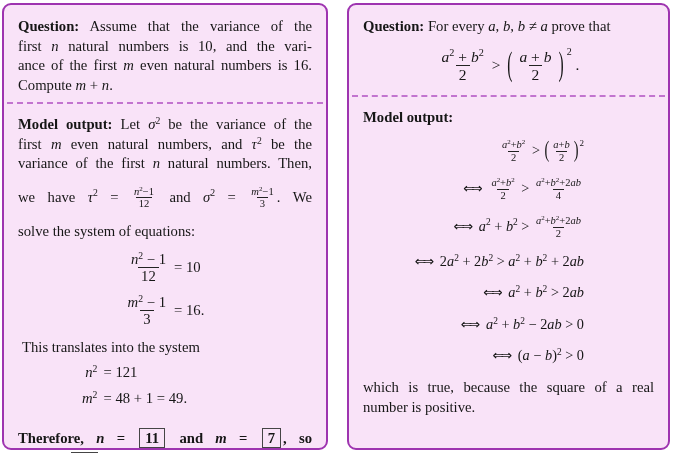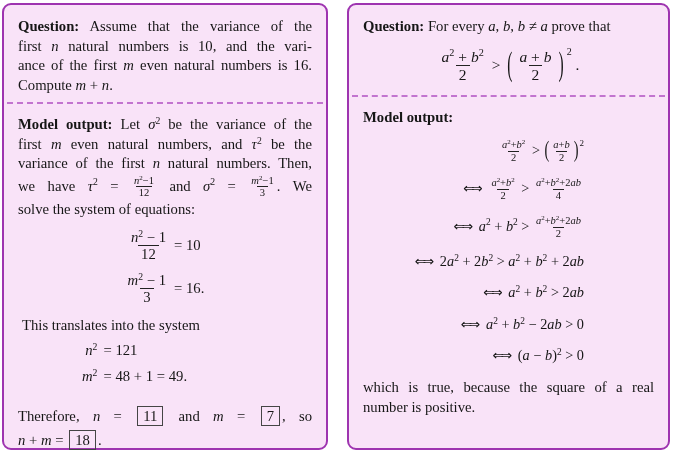--- a/index.html
+++ b/index.html
@@ -33,21 +33,21 @@
   .boxed{
     display:inline-block;border:1px solid #454545;background:transparent;
     padding:1px 5px;line-height:16px;margin:0 2px;
   }
 
   
   .fr{display:inline-flex;flex-direction:column;align-items:center;
       vertical-align:middle;line-height:1.12;text-align:left;}
   .fr .num{display:block;padding:0 2px;}
   .fr .den{display:block;border-top:1px solid #222;padding:0 3px;}
-  .fr-s{font-size:0.72em;margin:1px 1px;}      
+  .fr-s{font-size:0.72em;margin:12px 1px;}      
   .fr-s2{font-size:10.5px;margin:0 1px;}     
   .fr-d{font-size:14.7px;}                   
   .fr-q{font-size:15.5px;margin:0 2px;}      
 
   
   .bp{display:inline-block;transform:scaleY(2.2);position:relative;top:-1px;
       margin:0 3px;font-size:15.5px;}
   .mp{display:inline-block;transform:scaleY(1.55);margin:0 1px;}
 
   
@@ -61,21 +61,21 @@
   .eqgrid .rhs{justify-self:start;padding-left:6px;}
   .eqgrid.centered{justify-content:center;margin:9px 0 10px 0;}
   .eqgrid.indent{justify-content:flex-start;padding-left:64px;margin:7px 0 19px 0;}
   .midline{margin:10px 0 2px 4px;}
 
   
   .eqcol{margin:12px 70px 6px 0;}
   .eqline{text-align:right;font-size:14.3px;margin-bottom:13.5px;line-height:1.25;}
   .display-eq{text-align:center;margin:8px 0 6px 0;font-size:15.5px;line-height:40px;}
   .final{margin-top:10px;}
-  .ansline{line-height:24px;}
+  .ansline{line-height:24px;font-weight:bold;}
 </style>
 </head>
 <body>
 
 <div>
 
   <section class="card" id="card-left">
     <div class="qsec">
       <div class="line jl"><span class="b">Question:</span><span> Assume that the variance of the</span></div>
       <div class="line jl"><span>first </span><span class="m">n</span><span> natural numbers is 10, and the vari-</span></div>

